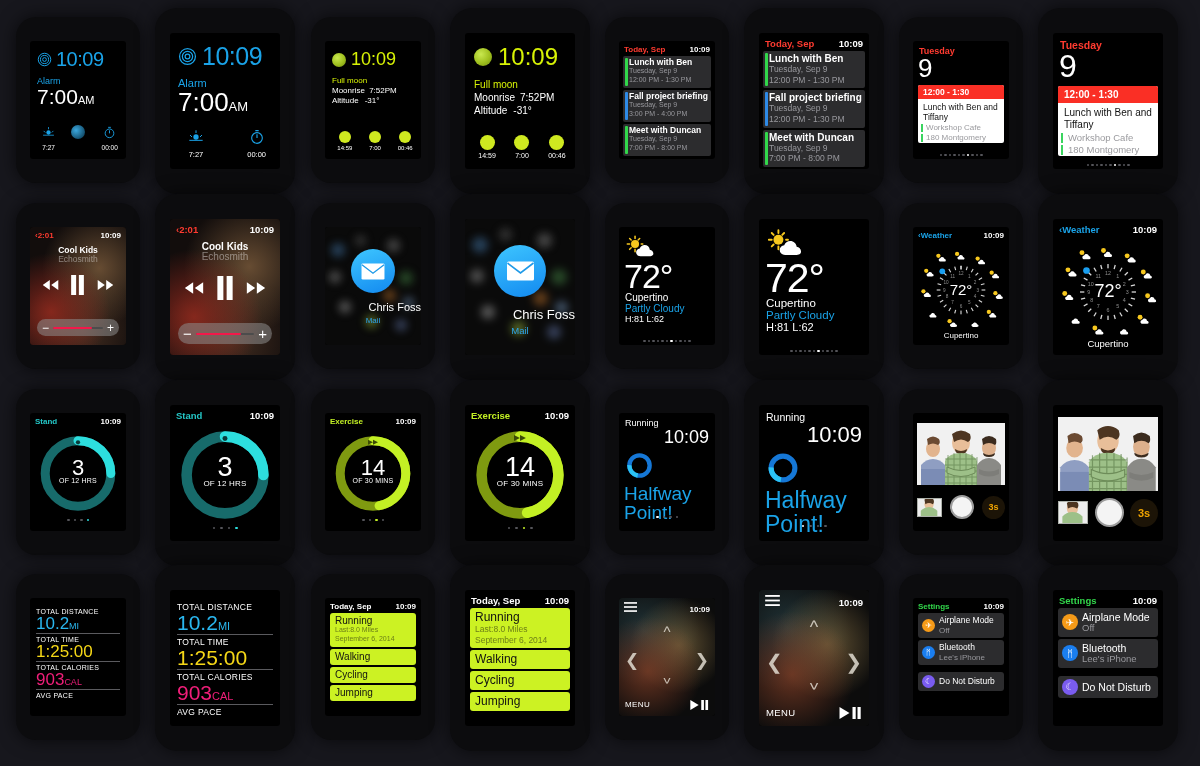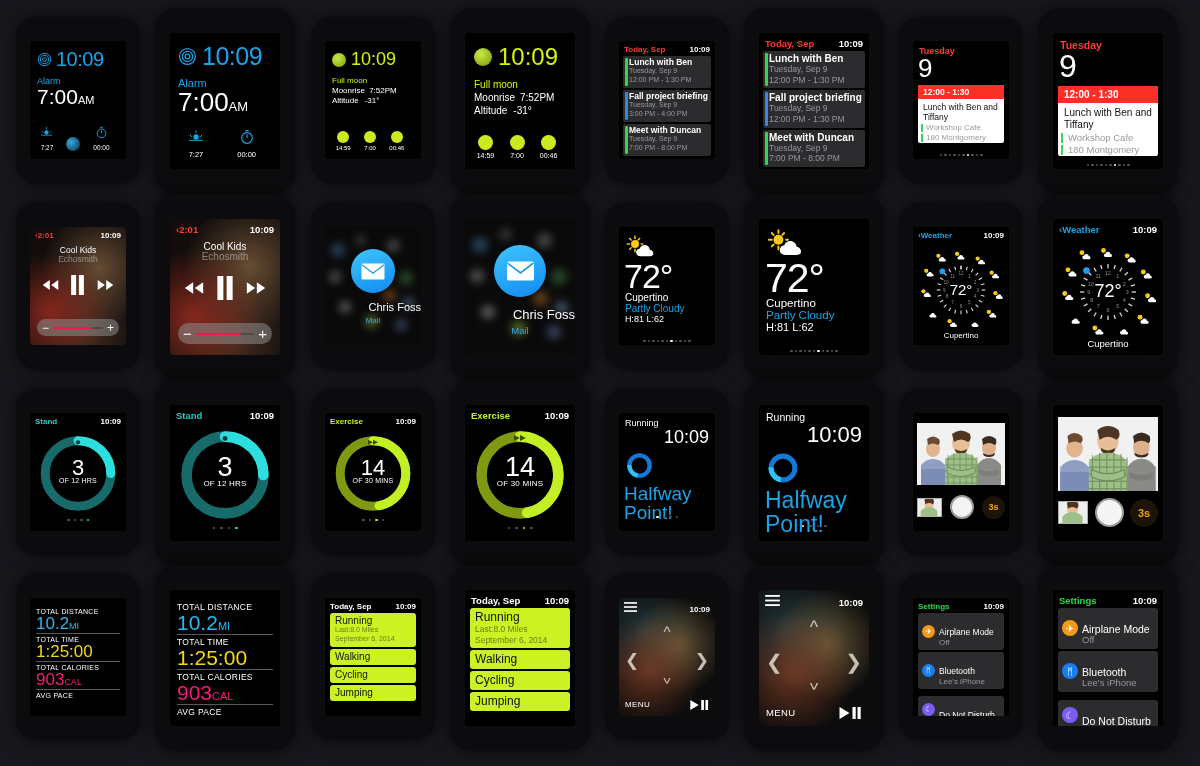--- a/index.html
+++ b/index.html
@@ -50,22 +50,22 @@
   .alarm-clock-time { color: #1aa3e8; font-size: 20px; font-weight: 300; letter-spacing: -.5px; }
   .large .alarm-clock-time { font-size: 25px; }
   .spiral { width: 15px; height: 15px; }
   .large .spiral { width: 19px; height: 19px; }
   .alarm-label { color: #1aa3e8; font-size: 9px; padding: 5px 0 0 7px; }
   .large .alarm-label { font-size: 11px; padding: 6px 0 0 8px; }
   .alarm-time { color: #fff; font-size: 21px; font-weight: 300; padding-left: 7px; line-height: 1; }
   .large .alarm-time { font-size: 26px; padding-left: 8px; }
   .alarm-time .ampm { font-size: 11px; font-weight: 400; }
   .large .alarm-time .ampm { font-size: 13px; }
-  .cplx-row { display: flex; justify-content: space-around; align-items: flex-end;
-              position: absolute; bottom: 8px; left: 4px; right: 10px; }
+  .cplx-row { display: flex; justify-content: space-around; align-items: flex-start;
+              position: absolute; bottom: 8px; left: 4px; right: 0; }
   .large .cplx-row { bottom: 10px; }
   .cplx { text-align: center; }
   .cplx .lbl { font-size: 6.5px; color: #fff; margin-top: 1px; }
   .large .cplx .lbl { font-size: 7.5px; }
 
   
   .moon-top { display: flex; align-items: center; gap: 5px; padding: 8px 0 0 7px; }
   .large .moon-top { padding: 10px 0 0 9px; gap: 6px; }
   .moon-clock-time { color: #d7f205; font-size: 18px; font-weight: 300; }
   .large .moon-clock-time { font-size: 24px; }
@@ -110,21 +110,21 @@
   .pagedots i.on { background: #fff; }
 
   
   .music .sc { background:
      radial-gradient(circle at 22% 72%, rgba(150,42,30,.85) 0%, rgba(0,0,0,0) 52%),
      radial-gradient(circle at 72% 35%, rgba(124,92,60,.8) 0%, rgba(0,0,0,0) 55%),
      radial-gradient(circle at 55% 88%, rgba(88,60,42,.7) 0%, rgba(0,0,0,0) 50%),
      #120d0c; }
   .mus-back { color: #ff3b30; }
   .mus-back .chev { color: #ff3b30; }
-  .song { text-align: center; color: #fff; font-size: 8.5px; font-weight: normal; margin-top: 5px; }
+  .song { text-align: center; color: #fff; font-size: 8.5px; font-weight: bold; margin-top: 5px; }
   .large .song { font-size: 10px; margin-top: 6px; }
   .artist { text-align: center; color: rgba(255,255,255,.42); font-size: 8.5px; margin-top: -1px; }
   .large .artist { font-size: 10px; }
   .transport { display: flex; justify-content: space-around; align-items: center; margin-top: 11px; padding: 0 6px; }
   .large .transport { margin-top: 14px; padding: 0 8px; }
   .volbar { position: absolute; left: 7px; right: 7px; bottom: 9px; height: 17px;
             background: rgba(140,140,140,.55); border-radius: 9px; display: flex; align-items: center; padding: 0 5px; gap: 4px; }
   .large .volbar { height: 21px; bottom: 11px; left: 8px; right: 8px; border-radius: 11px; }
   .voltrack { flex: 1; height: 2px; background: #4c4c4c; border-radius: 1px; position: relative; }
   .voltrack em { position: absolute; left: 0; top: 0; bottom: 0; width: 78%; background: #f3184a; border-radius: 1px; }
@@ -231,21 +231,21 @@
   .playpause { position: absolute; right: 6px; bottom: 6px; display: flex; align-items: center; gap: 2px; }
   .large .playpause { right: 7px; bottom: 7px; }
 
   
   .set-head { color: #32d74b; }
   .set-row { background: #2c2c2e; border-radius: 3px; margin: 2px 5px; padding: 3px 4px;
              display: flex; align-items: center; gap: 4px; }
   .set-ico { width: 13px; height: 13px; border-radius: 50%; flex: none;
              display: flex; align-items: center; justify-content: center; font-size: 8px; color: #fff; }
   .large .set-ico { width: 16px; height: 16px; font-size: 10px; }
-  .set-txt .t { color: #fff; font-size: 8.5px; line-height: 1.15; margin-top: 12px; }
+  .set-txt .t { color: #fff; font-size: 8.5px; line-height: 1.15; }
   .large .set-txt .t { font-size: 10.5px; }
   .set-txt .s { color: #98989d; font-size: 8px; line-height: 1.15; }
   .large .set-txt .s { font-size: 9.5px; }
 </style>
 </head>
 <body>
 
 <div class="grid">
 
   <div class="watch small" style="left:16px;top:17px">

